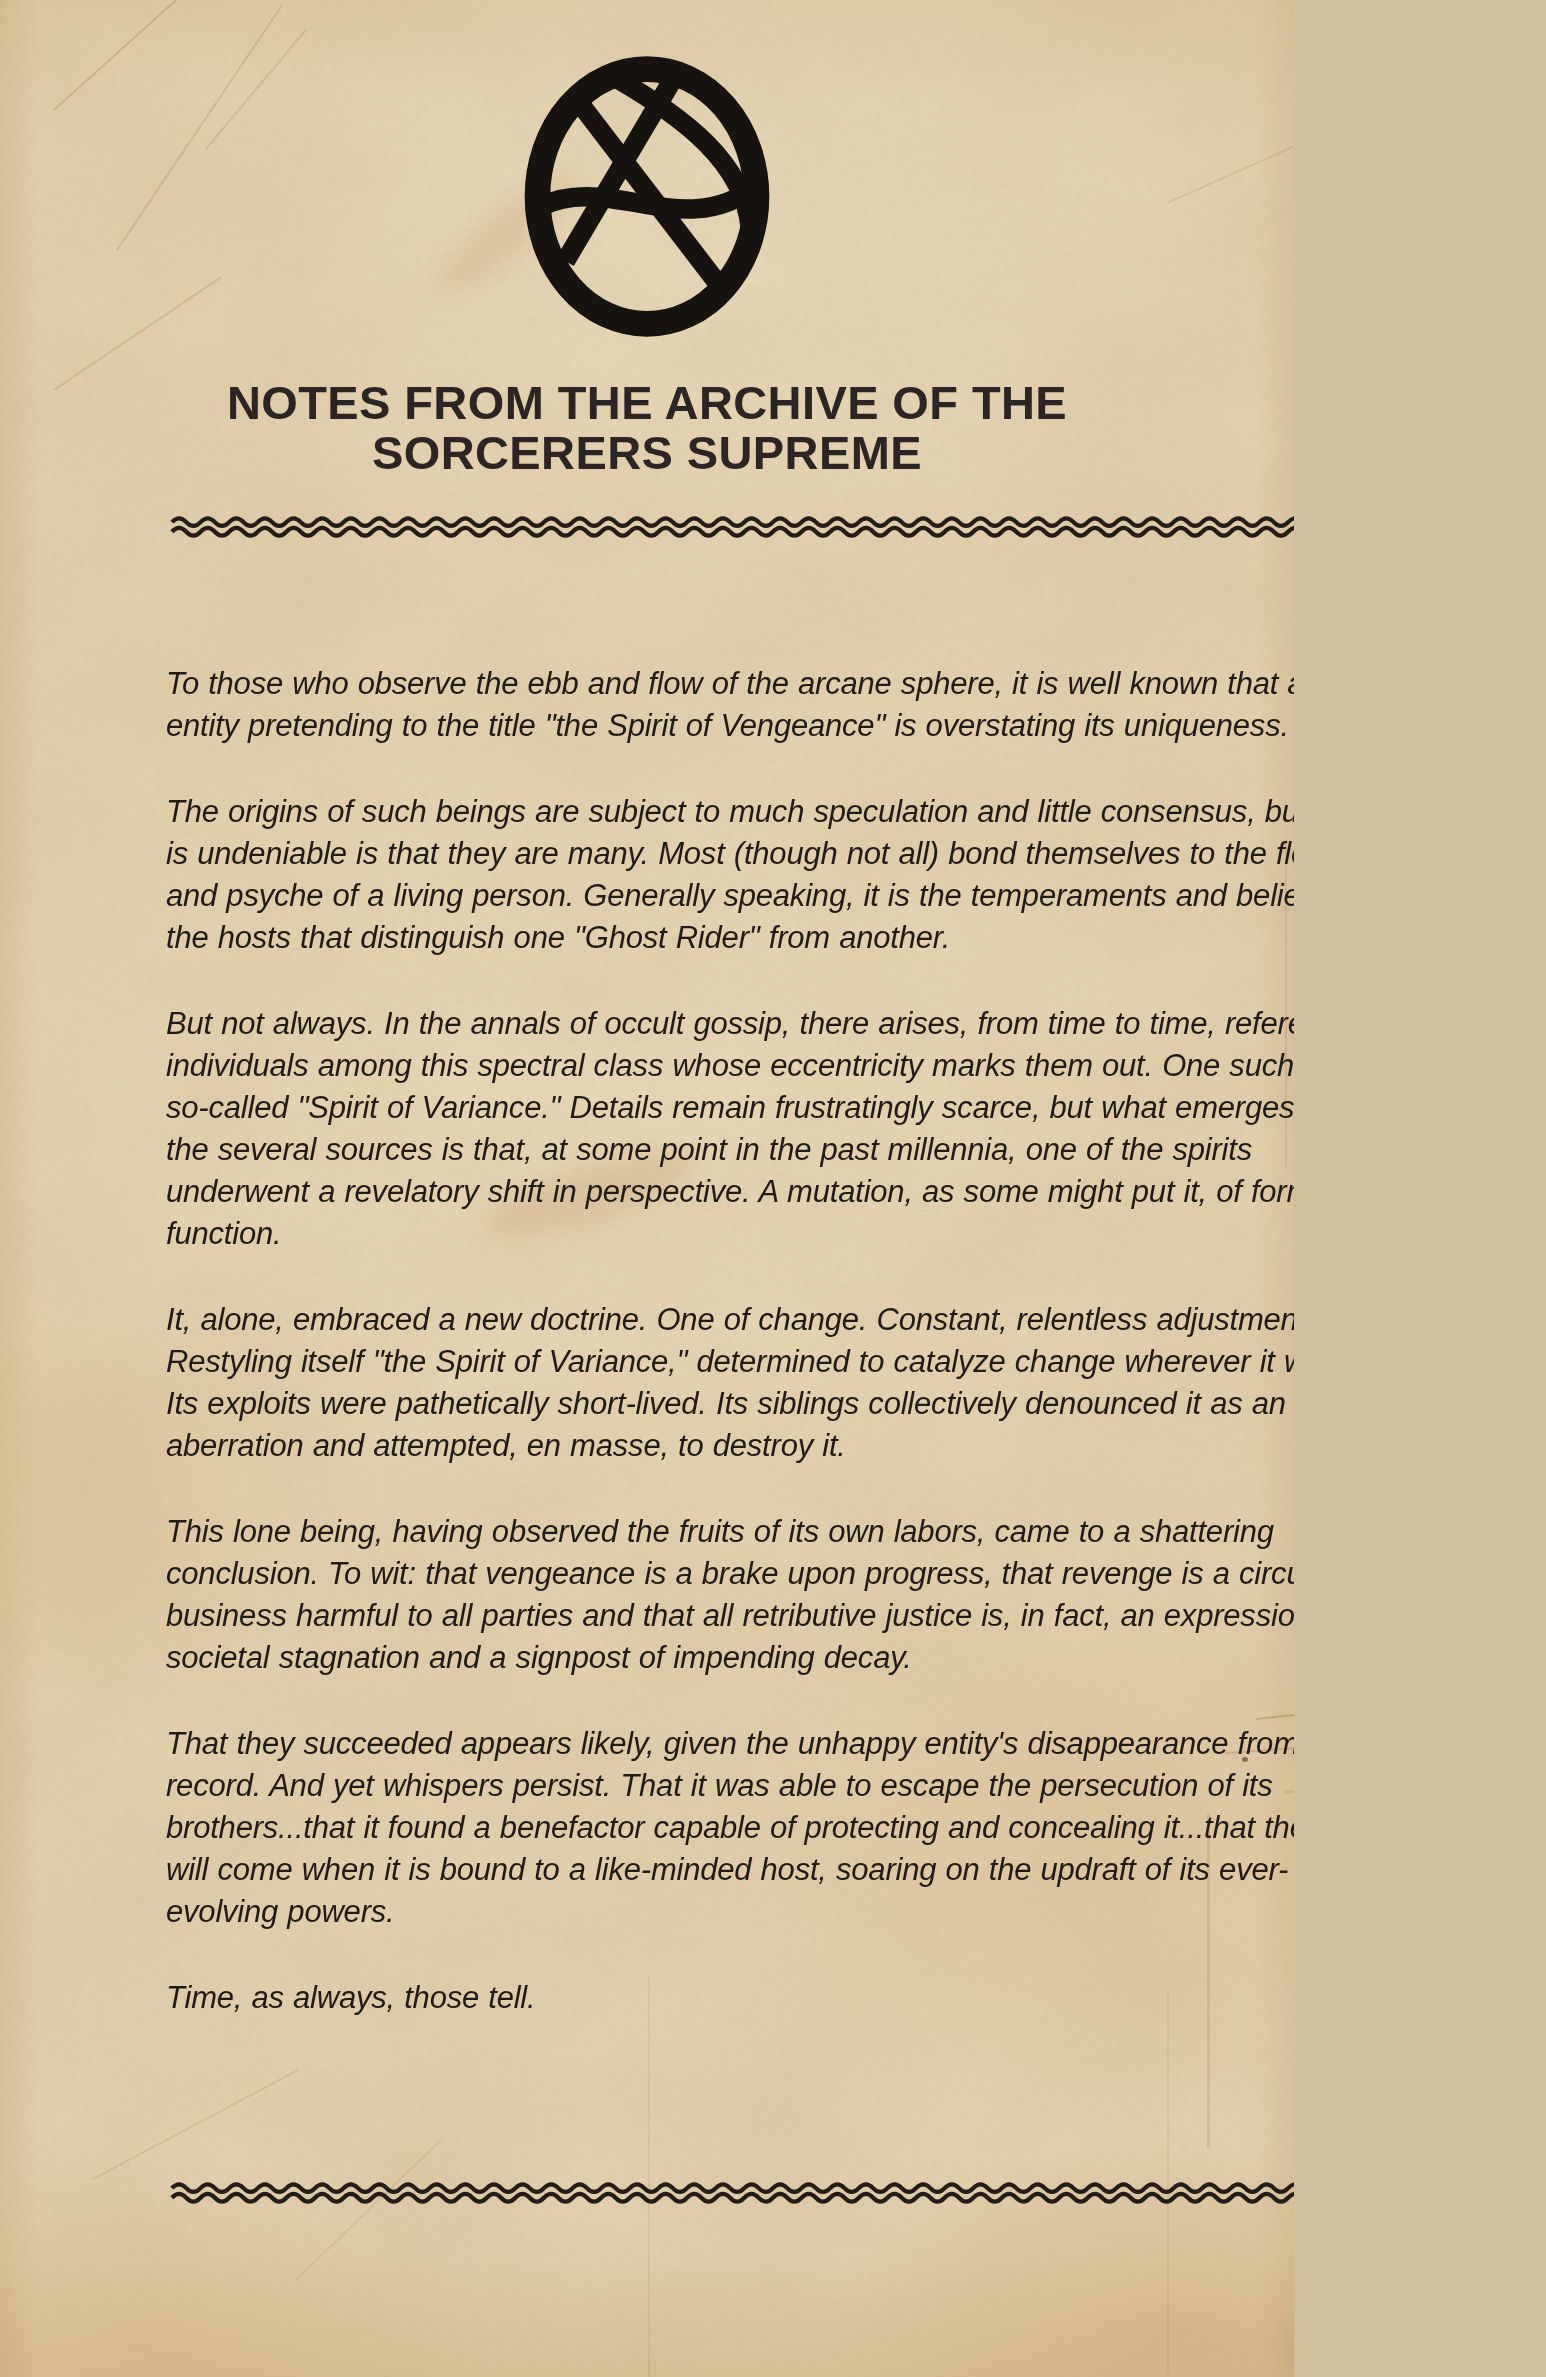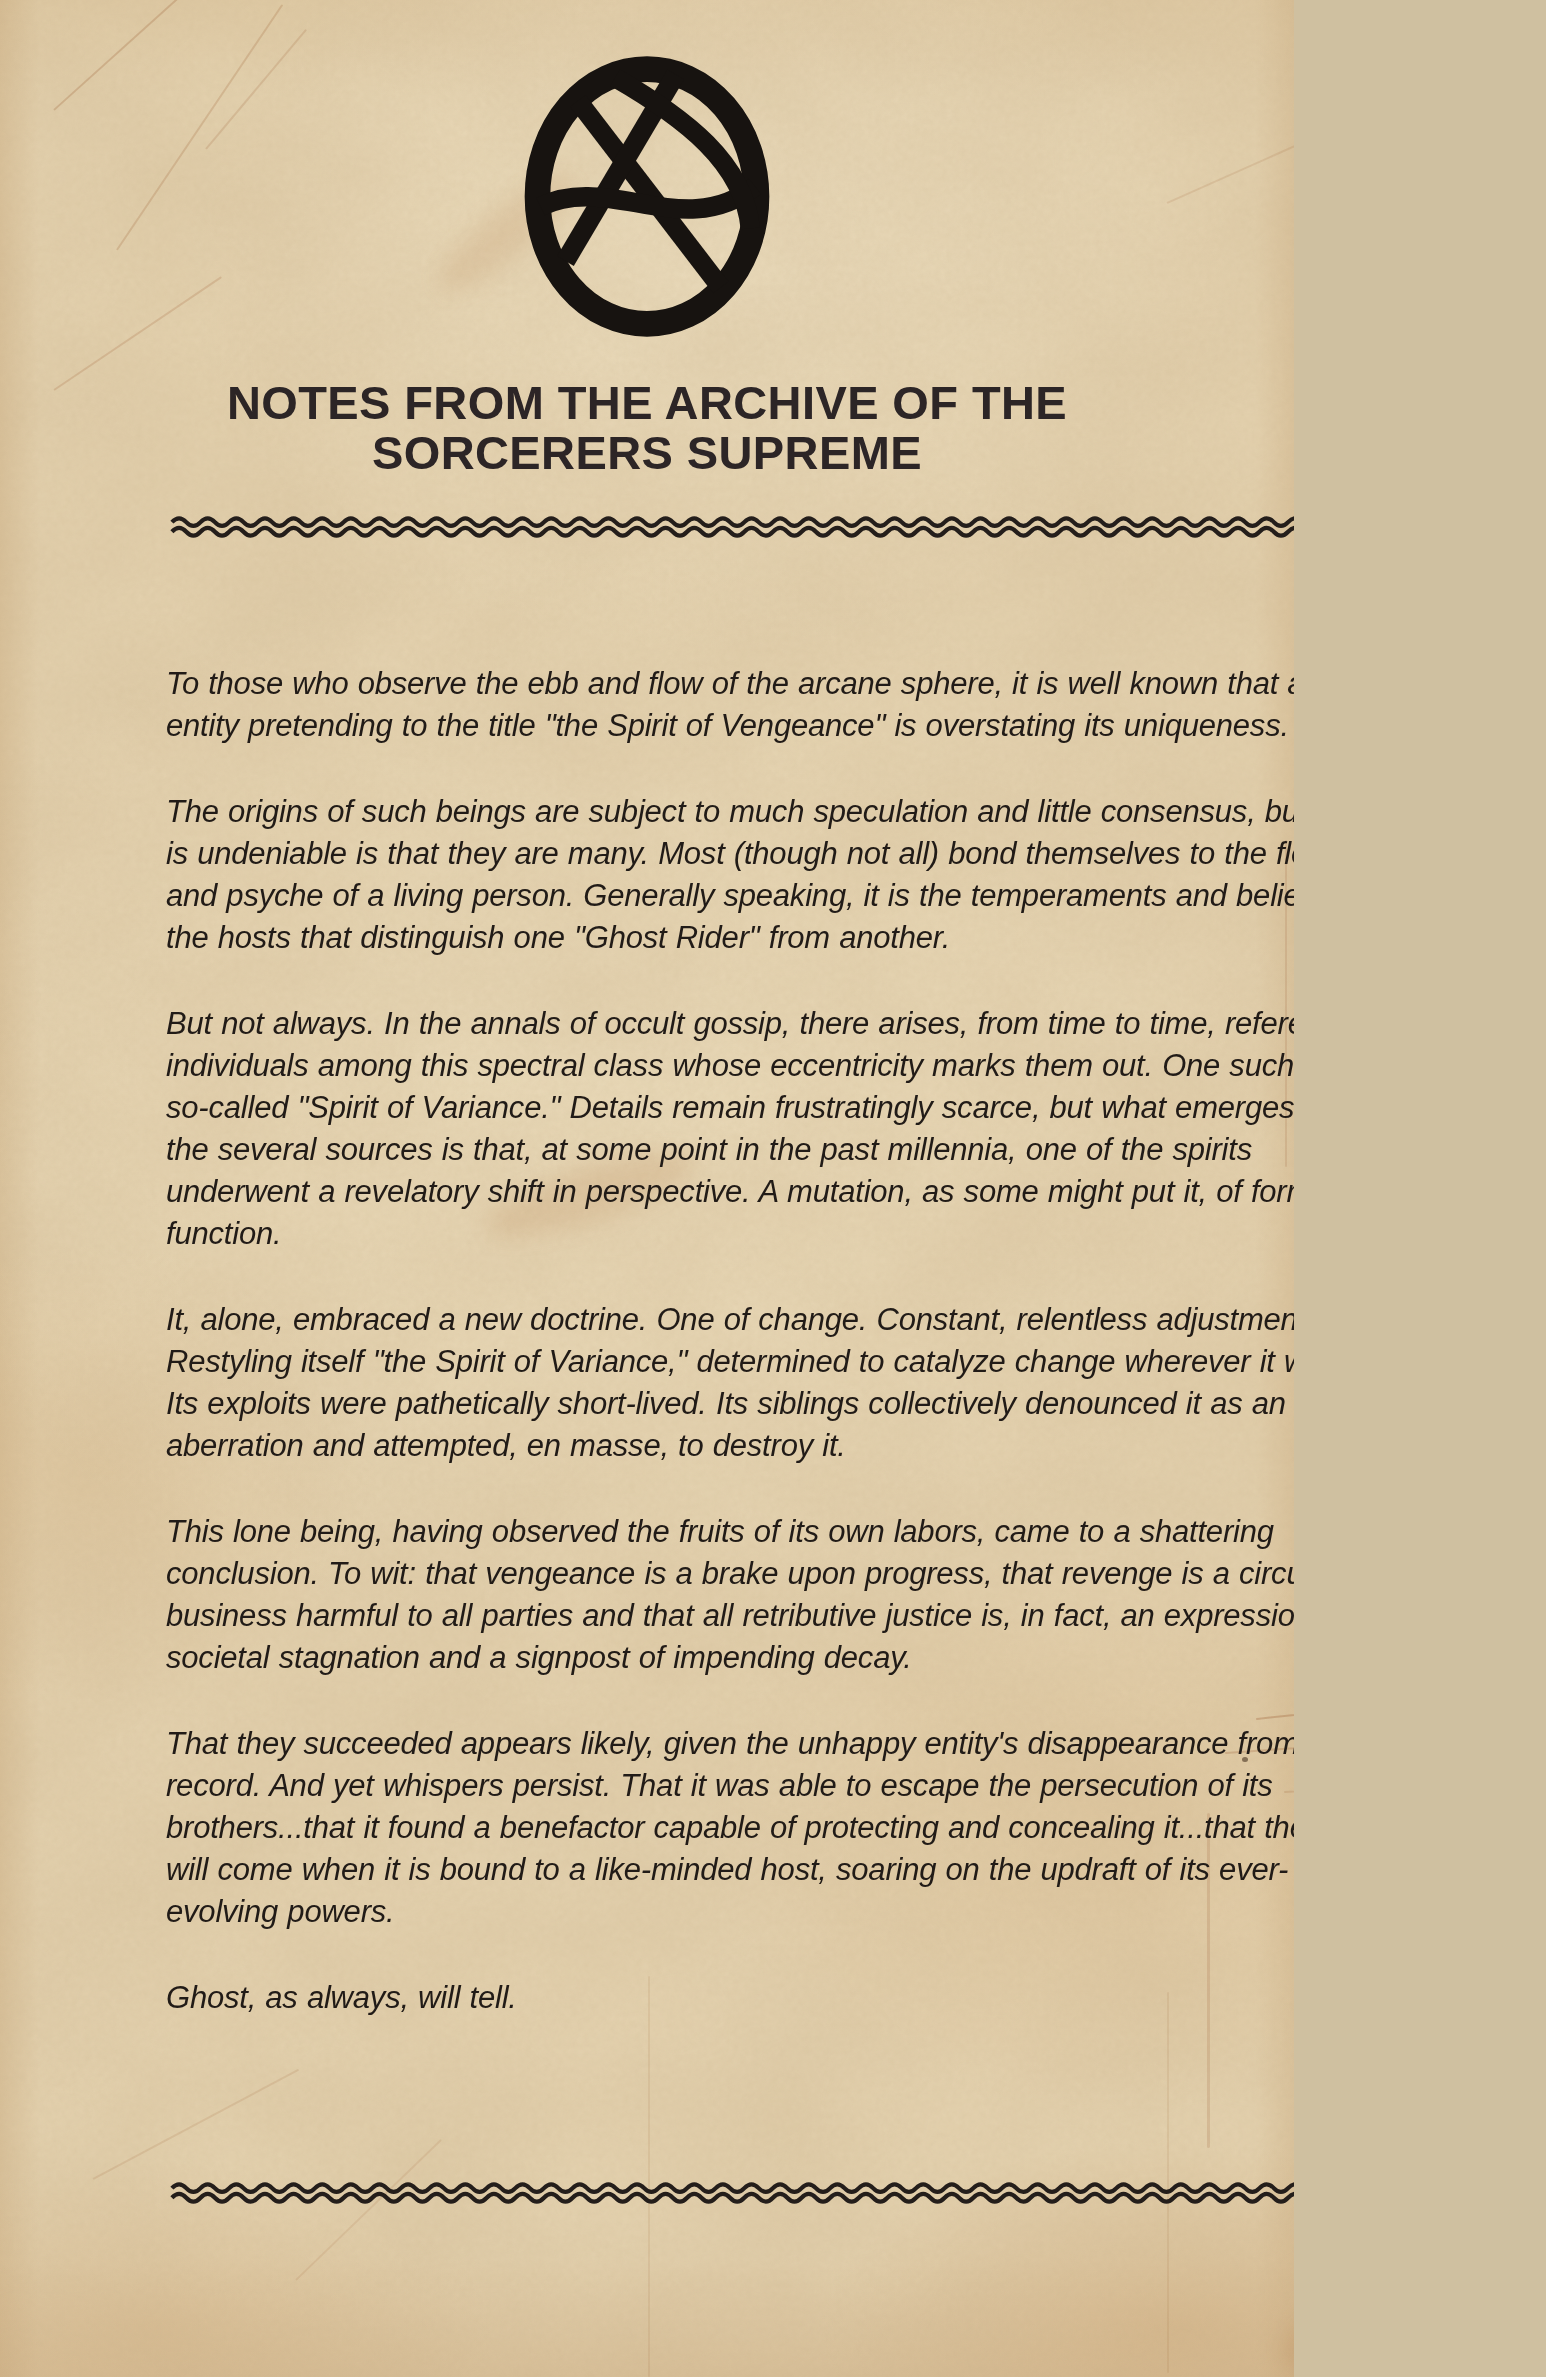--- a/index.html
+++ b/index.html
@@ -102,21 +102,21 @@
       <path class="wave" d="M0 0 q 9.3325 -10, 18.665 0 q 9.3325 10, 18.665 0 q 9.3325 -10, 18.665 0 q 9.3325 10, 18.665 0 q 9.3325 -10, 18.665 0 q 9.3325 10, 18.665 0 q 9.3325 -10, 18.665 0 q 9.3325 10, 18.665 0 q 9.3325 -10, 18.665 0 q 9.3325 10, 18.665 0 q 9.3325 -10, 18.665 0 q 9.3325 10, 18.665 0 q 9.3325 -10, 18.665 0 q 9.3325 10, 18.665 0 q 9.3325 -10, 18.665 0 q 9.3325 10, 18.665 0 q 9.3325 -10, 18.665 0 q 9.3325 10, 18.665 0 q 9.3325 -10, 18.665 0 q 9.3325 10, 18.665 0 q 9.3325 -10, 18.665 0 q 9.3325 10, 18.665 0 q 9.3325 -10, 18.665 0 q 9.3325 10, 18.665 0 q 9.3325 -10, 18.665 0 q 9.3325 10, 18.665 0 q 9.3325 -10, 18.665 0 q 9.3325 10, 18.665 0 q 9.3325 -10, 18.665 0 q 9.3325 10, 18.665 0 q 9.3325 -10, 18.665 0 q 9.3325 10, 18.665 0 q 9.3325 -10, 18.665 0 q 9.3325 10, 18.665 0 q 9.3325 -10, 18.665 0 q 9.3325 10, 18.665 0 q 9.3325 -10, 18.665 0 q 9.3325 10, 18.665 0 q 9.3325 -10, 18.665 0 q 9.3325 10, 18.665 0 q 9.3325 -10, 18.665 0 q 9.3325 10, 18.665 0 q 9.3325 -10, 18.665 0 q 9.3325 10, 18.665 0 q 9.3325 -10, 18.665 0 q 9.3325 10, 18.665 0 q 9.3325 -10, 18.665 0 q 9.3325 10, 18.665 0 q 9.3325 -10, 18.665 0 q 9.3325 10, 18.665 0 q 9.3325 -10, 18.665 0 q 9.3325 10, 18.665 0 q 9.3325 -10, 18.665 0 q 9.3325 10, 18.665 0 q 9.3325 -10, 18.665 0 q 9.3325 10, 18.665 0 q 9.3325 -10, 18.665 0 q 9.3325 10, 18.665 0 q 9.3325 -10, 18.665 0 q 9.3325 10, 18.665 0 q 9.3325 -10, 18.665 0 q 9.3325 10, 18.665 0 q 9.3325 -10, 18.665 0 q 9.3325 10, 18.665 0 q 9.3325 -10, 18.665 0 q 9.3325 10, 18.665 0 q 9.3325 -10, 18.665 0 q 9.3325 10, 18.665 0 q 9.3325 -10, 18.665 0 q 9.3325 10, 18.665 0 q 9.3325 -10, 18.665 0 q 9.3325 10, 18.665 0 q 9.3325 -10, 18.665 0 q 9.3325 10, 18.665 0 q 9.3325 -10, 18.665 0 q 9.3325 10, 18.665 0 q 9.3325 -10, 18.665 0 q 9.3325 10, 18.665 0 q 9.3325 -10, 18.665 0 q 9.3325 10, 18.665 0 q 9.3325 -10, 18.665 0 q 9.3325 10, 18.665 0 q 9.3325 -10, 18.665 0 q 9.3325 10, 18.665 0" transform="translate(0, 20.5)"></path>
   </svg>
 
   <div class="note">
     <p>To those who observe the ebb and flow of the arcane sphere, it is well known that any entity pretending to the title "the Spirit of Vengeance" is overstating its uniqueness.</p>
     <p>The origins of such beings are subject to much speculation and little consensus, but what is undeniable is that they are many. Most (though not all) bond themselves to the flesh and psyche of a living person. Generally speaking, it is the temperaments and beliefs of the hosts that distinguish one "Ghost Rider" from another.</p>
     <p>But not always. In the annals of occult gossip, there arises, from time to time, reference to individuals among this spectral class whose eccentricity marks them out. One such is the so-called "Spirit of Variance." Details remain frustratingly scarce, but what emerges from the several sources is that, at some point in the past millennia, one of the spirits underwent a revelatory shift in perspective. A mutation, as some might put it, of form and function.</p>
     <p>It, alone, embraced a new doctrine. One of change. Constant, relentless adjustment. Restyling itself "the Spirit of Variance," determined to catalyze change wherever it went. Its exploits were pathetically short-lived. Its siblings collectively denounced it as an aberration and attempted, en masse, to destroy it.</p>
     <p>This lone being, having observed the fruits of its own labors, came to a shattering conclusion. To wit: that vengeance is a brake upon progress, that revenge is a circular business harmful to all parties and that all retributive justice is, in fact, an expression of societal stagnation and a signpost of impending decay.</p>
     <p>That they succeeded appears likely, given the unhappy entity's disappearance from all record. And yet whispers persist. That it was able to escape the persecution of its brothers...that it found a benefactor capable of protecting and concealing it...that the time will come when it is bound to a like-minded host, soaring on the updraft of its ever-evolving powers.</p>
-    <p>Ghost, as always, will tell.</p>
+    <p>Time, as always, those tell.</p>
   </div>
 
   <svg class="divider bottom" viewBox="0 0 1568 30" aria-hidden="true">
     <path class="wave" d="M0 0 q 9.3325 -10, 18.665 0 q 9.3325 10, 18.665 0 q 9.3325 -10, 18.665 0 q 9.3325 10, 18.665 0 q 9.3325 -10, 18.665 0 q 9.3325 10, 18.665 0 q 9.3325 -10, 18.665 0 q 9.3325 10, 18.665 0 q 9.3325 -10, 18.665 0 q 9.3325 10, 18.665 0 q 9.3325 -10, 18.665 0 q 9.3325 10, 18.665 0 q 9.3325 -10, 18.665 0 q 9.3325 10, 18.665 0 q 9.3325 -10, 18.665 0 q 9.3325 10, 18.665 0 q 9.3325 -10, 18.665 0 q 9.3325 10, 18.665 0 q 9.3325 -10, 18.665 0 q 9.3325 10, 18.665 0 q 9.3325 -10, 18.665 0 q 9.3325 10, 18.665 0 q 9.3325 -10, 18.665 0 q 9.3325 10, 18.665 0 q 9.3325 -10, 18.665 0 q 9.3325 10, 18.665 0 q 9.3325 -10, 18.665 0 q 9.3325 10, 18.665 0 q 9.3325 -10, 18.665 0 q 9.3325 10, 18.665 0 q 9.3325 -10, 18.665 0 q 9.3325 10, 18.665 0 q 9.3325 -10, 18.665 0 q 9.3325 10, 18.665 0 q 9.3325 -10, 18.665 0 q 9.3325 10, 18.665 0 q 9.3325 -10, 18.665 0 q 9.3325 10, 18.665 0 q 9.3325 -10, 18.665 0 q 9.3325 10, 18.665 0 q 9.3325 -10, 18.665 0 q 9.3325 10, 18.665 0 q 9.3325 -10, 18.665 0 q 9.3325 10, 18.665 0 q 9.3325 -10, 18.665 0 q 9.3325 10, 18.665 0 q 9.3325 -10, 18.665 0 q 9.3325 10, 18.665 0 q 9.3325 -10, 18.665 0 q 9.3325 10, 18.665 0 q 9.3325 -10, 18.665 0 q 9.3325 10, 18.665 0 q 9.3325 -10, 18.665 0 q 9.3325 10, 18.665 0 q 9.3325 -10, 18.665 0 q 9.3325 10, 18.665 0 q 9.3325 -10, 18.665 0 q 9.3325 10, 18.665 0 q 9.3325 -10, 18.665 0 q 9.3325 10, 18.665 0 q 9.3325 -10, 18.665 0 q 9.3325 10, 18.665 0 q 9.3325 -10, 18.665 0 q 9.3325 10, 18.665 0 q 9.3325 -10, 18.665 0 q 9.3325 10, 18.665 0 q 9.3325 -10, 18.665 0 q 9.3325 10, 18.665 0 q 9.3325 -10, 18.665 0 q 9.3325 10, 18.665 0 q 9.3325 -10, 18.665 0 q 9.3325 10, 18.665 0 q 9.3325 -10, 18.665 0 q 9.3325 10, 18.665 0 q 9.3325 -10, 18.665 0 q 9.3325 10, 18.665 0 q 9.3325 -10, 18.665 0 q 9.3325 10, 18.665 0 q 9.3325 -10, 18.665 0 q 9.3325 10, 18.665 0 q 9.3325 -10, 18.665 0 q 9.3325 10, 18.665 0 q 9.3325 -10, 18.665 0 q 9.3325 10, 18.665 0" transform="translate(0, 8)"></path>
       <path class="wave" d="M0 0 q 9.3325 -10, 18.665 0 q 9.3325 10, 18.665 0 q 9.3325 -10, 18.665 0 q 9.3325 10, 18.665 0 q 9.3325 -10, 18.665 0 q 9.3325 10, 18.665 0 q 9.3325 -10, 18.665 0 q 9.3325 10, 18.665 0 q 9.3325 -10, 18.665 0 q 9.3325 10, 18.665 0 q 9.3325 -10, 18.665 0 q 9.3325 10, 18.665 0 q 9.3325 -10, 18.665 0 q 9.3325 10, 18.665 0 q 9.3325 -10, 18.665 0 q 9.3325 10, 18.665 0 q 9.3325 -10, 18.665 0 q 9.3325 10, 18.665 0 q 9.3325 -10, 18.665 0 q 9.3325 10, 18.665 0 q 9.3325 -10, 18.665 0 q 9.3325 10, 18.665 0 q 9.3325 -10, 18.665 0 q 9.3325 10, 18.665 0 q 9.3325 -10, 18.665 0 q 9.3325 10, 18.665 0 q 9.3325 -10, 18.665 0 q 9.3325 10, 18.665 0 q 9.3325 -10, 18.665 0 q 9.3325 10, 18.665 0 q 9.3325 -10, 18.665 0 q 9.3325 10, 18.665 0 q 9.3325 -10, 18.665 0 q 9.3325 10, 18.665 0 q 9.3325 -10, 18.665 0 q 9.3325 10, 18.665 0 q 9.3325 -10, 18.665 0 q 9.3325 10, 18.665 0 q 9.3325 -10, 18.665 0 q 9.3325 10, 18.665 0 q 9.3325 -10, 18.665 0 q 9.3325 10, 18.665 0 q 9.3325 -10, 18.665 0 q 9.3325 10, 18.665 0 q 9.3325 -10, 18.665 0 q 9.3325 10, 18.665 0 q 9.3325 -10, 18.665 0 q 9.3325 10, 18.665 0 q 9.3325 -10, 18.665 0 q 9.3325 10, 18.665 0 q 9.3325 -10, 18.665 0 q 9.3325 10, 18.665 0 q 9.3325 -10, 18.665 0 q 9.3325 10, 18.665 0 q 9.3325 -10, 18.665 0 q 9.3325 10, 18.665 0 q 9.3325 -10, 18.665 0 q 9.3325 10, 18.665 0 q 9.3325 -10, 18.665 0 q 9.3325 10, 18.665 0 q 9.3325 -10, 18.665 0 q 9.3325 10, 18.665 0 q 9.3325 -10, 18.665 0 q 9.3325 10, 18.665 0 q 9.3325 -10, 18.665 0 q 9.3325 10, 18.665 0 q 9.3325 -10, 18.665 0 q 9.3325 10, 18.665 0 q 9.3325 -10, 18.665 0 q 9.3325 10, 18.665 0 q 9.3325 -10, 18.665 0 q 9.3325 10, 18.665 0 q 9.3325 -10, 18.665 0 q 9.3325 10, 18.665 0 q 9.3325 -10, 18.665 0 q 9.3325 10, 18.665 0 q 9.3325 -10, 18.665 0 q 9.3325 10, 18.665 0 q 9.3325 -10, 18.665 0 q 9.3325 10, 18.665 0 q 9.3325 -10, 18.665 0 q 9.3325 10, 18.665 0 q 9.3325 -10, 18.665 0 q 9.3325 10, 18.665 0" transform="translate(0, 20.5)"></path>
   </svg>
 
 </div>
 
 

